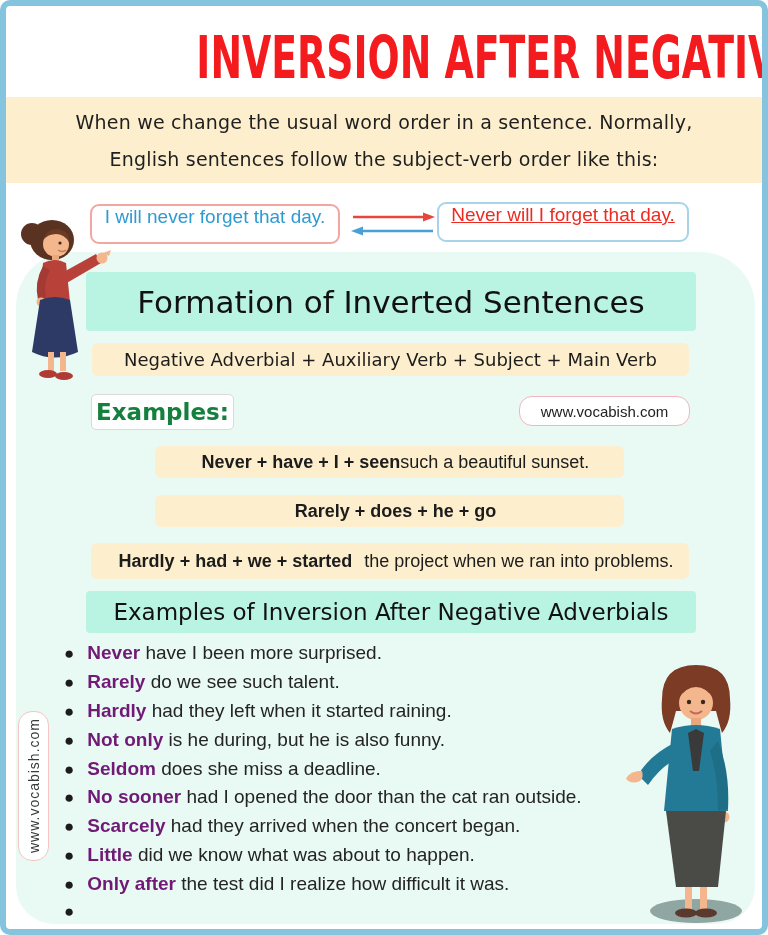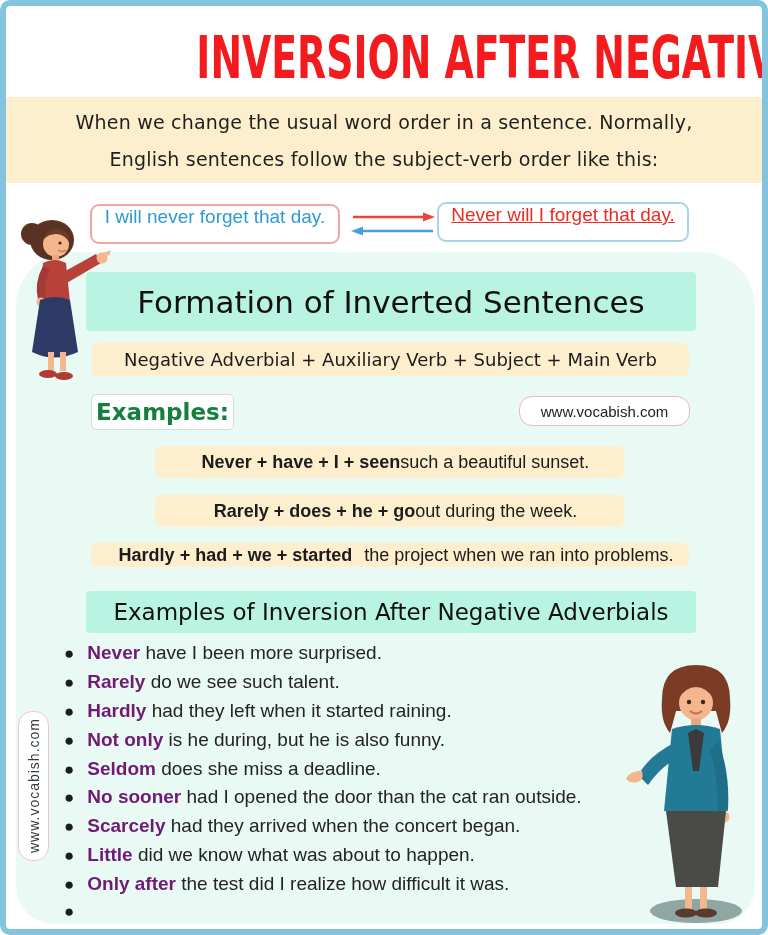--- a/index.html
+++ b/index.html
@@ -83,21 +83,21 @@
   
   .cream-strip {
     position:absolute; background:#fdeecd; border-radius:6px;
     display:flex; align-items:center; justify-content:center;
     white-space:nowrap; color:#1c1c1c;
   }
   .formula-strip { left:86px; top:337px; width:597px; height:33px;
     font-family:"DejaVu Sans", sans-serif; font-size:18px; }
   .fx1 { left:149px; top:440px; width:469px; height:32px; font-size:18px; }
   .fx2 { left:149px; top:489px; width:469px; height:32px; font-size:18px; }
-  .fx3 { left:85px;  top:537px; width:598px; height:24px; font-size:18px;gap:12px; }
+  .fx3 { left:85px;  top:537px; width:598px; height:36px; font-size:18px;gap:12px; }
   .cream-strip b { font-weight:700;padding-left:12px; }
 
   
   .examples-label {
     position:absolute; left:85px; top:388px; width:143px; height:36px;
     background:#ffffff; border:1px solid #dadada; border-radius:5px;
     display:flex; align-items:center; justify-content:center;
     color:#15803d; font-size:23px; font-weight:700;
     font-family:"DejaVu Sans", sans-serif;
   }
@@ -181,21 +181,20 @@
   <div class="website-badge">
     <span>www.vocabish.com</span>
   </div>
 
   <div class="cream-strip fx1">
     <b>Never + have + I + seen</b>
       <span> such a beautiful sunset.</span>
   </div>
   <div class="cream-strip fx2">
     <b>Rarely + does + he + go</b>
-      <span> out during the week.</span>
   </div>
   <div class="cream-strip fx3">
     <b>Hardly + had + we + started</b>
       <span> the project when we ran into problems.</span>
   </div>
 
   <div class="mint-heading inversion-heading">
     <span>Examples of Inversion After Negative Adverbials</span>
   </div>
 

